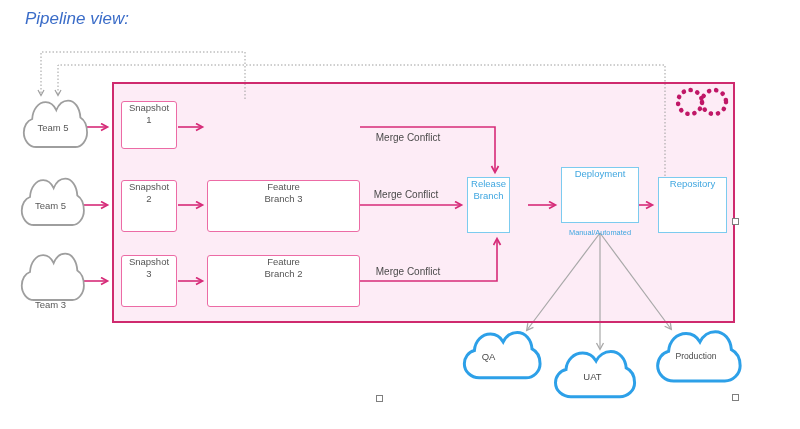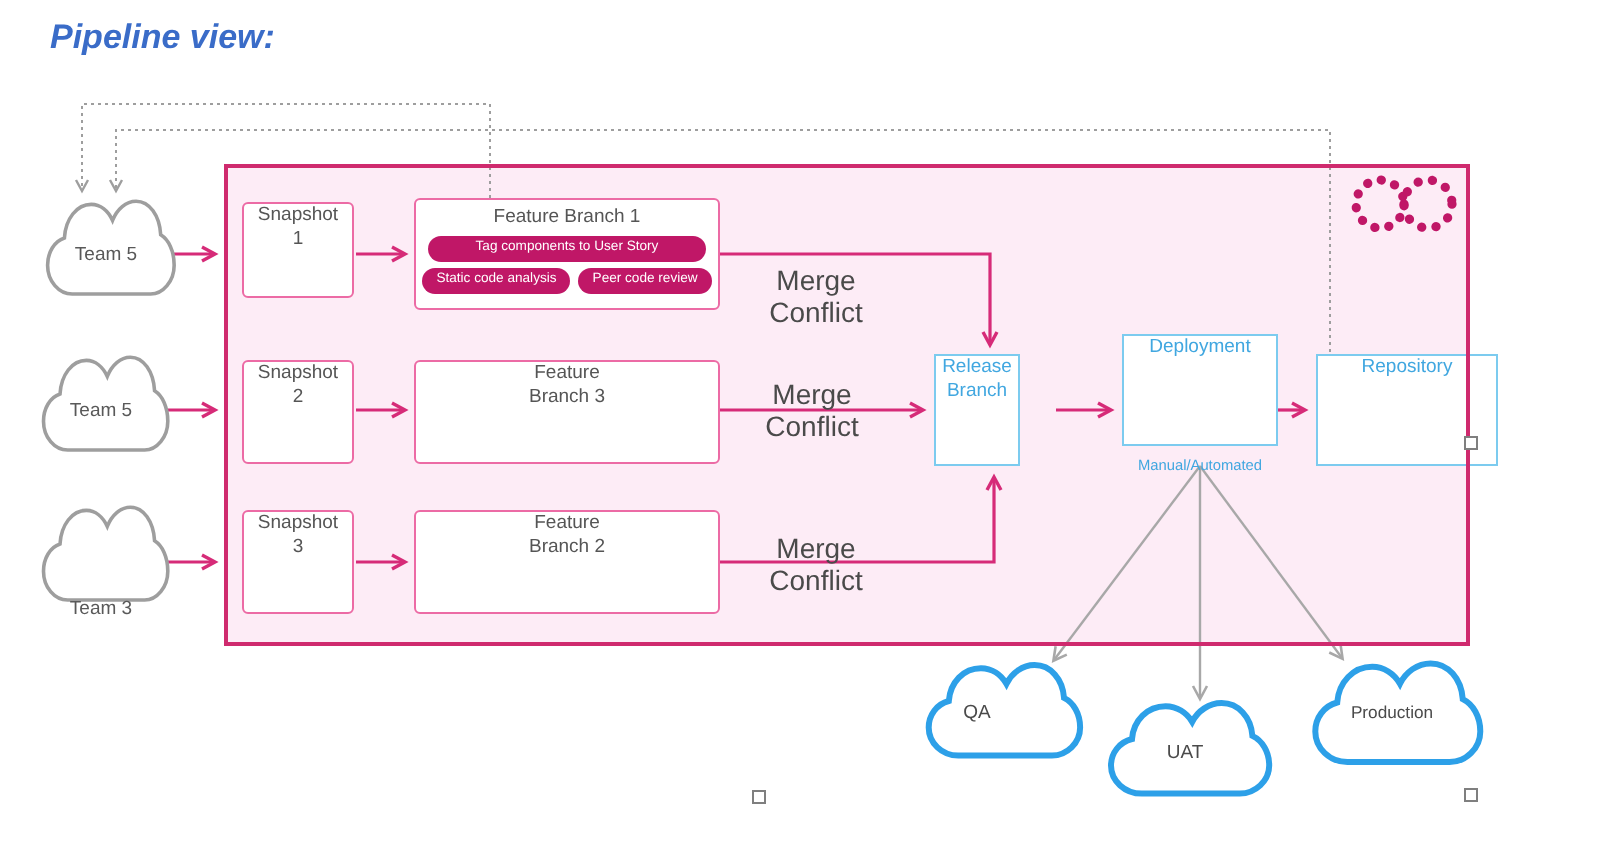--- a/index.html
+++ b/index.html
@@ -1,33 +1,33 @@
 <!DOCTYPE html>
 <html><head>
 <meta charset="utf-8">
 <style>
   * { margin:0; padding:0; box-sizing:border-box; }
   body { font-family:"Liberation Sans", sans-serif; background:#ffffff; }
   .canvas { position:relative; width:800px; height:429px; background:#ffffff; overflow:hidden; }
-  .page-title { position:absolute; left:25px; top:9px; font-size:17px; font-style:italic; font-weight:bold; color:#3a6cc8; z-index:2; }
+  .page-title { position:absolute; left:25px; top:9px; font-size:17px; font-style:italic; font-weight:normal; color:#3a6cc8; z-index:2; }
   .pink-bg { position:absolute; left:112px; top:82px; width:623px; height:241px; background:#fdecf6; z-index:0; }
   .pink-border { position:absolute; left:112px; top:82px; width:623px; height:241px; border:2.5px solid #cf2a6e; background:transparent; z-index:3; pointer-events:none; }
   svg.overlay { position:absolute; left:0; top:0; z-index:1; }
   .box { position:absolute; background:#ffffff; border:1.4px solid #ec6ba5; border-radius:3px;
          display:flex; flex-direction:column; align-items:center; 
          font-size:9.5px; line-height:1.3; color:#555555; text-align:center; z-index:2; }
   .bluebox { border:1.4px solid #7ccbef; border-radius:0; color:#41a7e0; }
   .bluebox .sub { font-size:7.4px; }
   .fb1 { justify-content:flex-start; padding-top:3px; }
   .fb1-title { font-size:9.5px; color:#555555; margin-bottom:3px; }
   .pill { background:#c01767; color:#ffffff; font-size:6.8px; line-height:12px; height:13px;
           border-radius:7px; padding:0 7px; white-space:nowrap; }
   .pill-wide { width:139px; margin-bottom:3px; }
   .pill-row { display:flex; gap:4px; }
-  .mc-label { position:absolute; width:84px; text-align:center; font-size:14px; color:#4a4a4a; z-index:2; }
+  .mc-label { position:absolute; width:84px; text-align:center; font-size:10px; color:#4a4a4a; z-index:2; }
   .cloud-label { position:absolute; text-align:center; font-size:9.5px; color:#595959; z-index:2; }
   .handle { position:absolute; width:7px; height:7px; background:#ffffff; border:1px solid #7f7f7f; z-index:4; }
 </style>
 </head>
 <body>
 
 <div class="canvas">
 
   <div class="page-title">Pipeline view:</div>
 
@@ -96,28 +96,20 @@
   </div>
   <div class="box" style="left:121px; top:180px; width:56px; height:52px;">
     <span>Snapshot</span>
     <span>2</span>
   </div>
   <div class="box" style="left:121px; top:255px; width:56px; height:52px;">
     <span>Snapshot</span>
     <span>3</span>
   </div>
 
-  <div class="box fb1" style="left:207px; top:99px; width:153px; height:56px;">
-    <div class="fb1-title">Feature Branch 1</div>
-    <div class="pill pill-wide">Tag components to User Story</div>
-    <div class="pill-row">
-      <div class="pill">Static code analysis</div>
-      <div class="pill">Peer code review</div>
-    </div>
-  </div>
 
   <div class="box" style="left:207px; top:180px; width:153px; height:52px;">
     <span>Feature</span>
     <span>Branch 3</span>
   </div>
   <div class="box" style="left:207px; top:255px; width:153px; height:52px;">
     <span>Feature</span>
     <span>Branch 2</span>
   </div>
 
@@ -126,21 +118,21 @@
   <div class="mc-label" style="left:366px; top:266px;">Merge Conflict</div>
 
   <div class="box bluebox" style="left:467px; top:177px; width:43px; height:56px;">
     <span>Release</span>
     <span>Branch</span>
   </div>
   <div class="box bluebox" style="left:561px; top:167px; width:78px; height:56px;gap:48px;">
     <span>Deployment</span>
     <span class="sub">Manual/Automated</span>
   </div>
-  <div class="box bluebox" style="left:658px; top:177px; width:91px; height:56px;">
+  <div class="box bluebox" style="left:658px; top:177px; width:69px; height:56px;">
     <span>Repository</span>
   </div>
 
   <div class="cloud-label" style="left:21px; top:122px; width:64px;">Team 5</div>
   <div class="cloud-label" style="left:19px; top:200px; width:63px;">Team 5</div>
   <div class="cloud-label" style="left:19px; top:275px; width:63px;margin-top:24px;">Team 3</div>
   <div class="cloud-label" style="left:450px; top:351px; width:77px; color:#4a4a4a;">QA</div>
   <div class="cloud-label" style="left:552px; top:371px; width:81px; color:#4a4a4a;">UAT</div>
   <div class="cloud-label" style="left:654px; top:351px; width:84px; color:#4a4a4a; font-size:8.6px;">Production</div>
 

